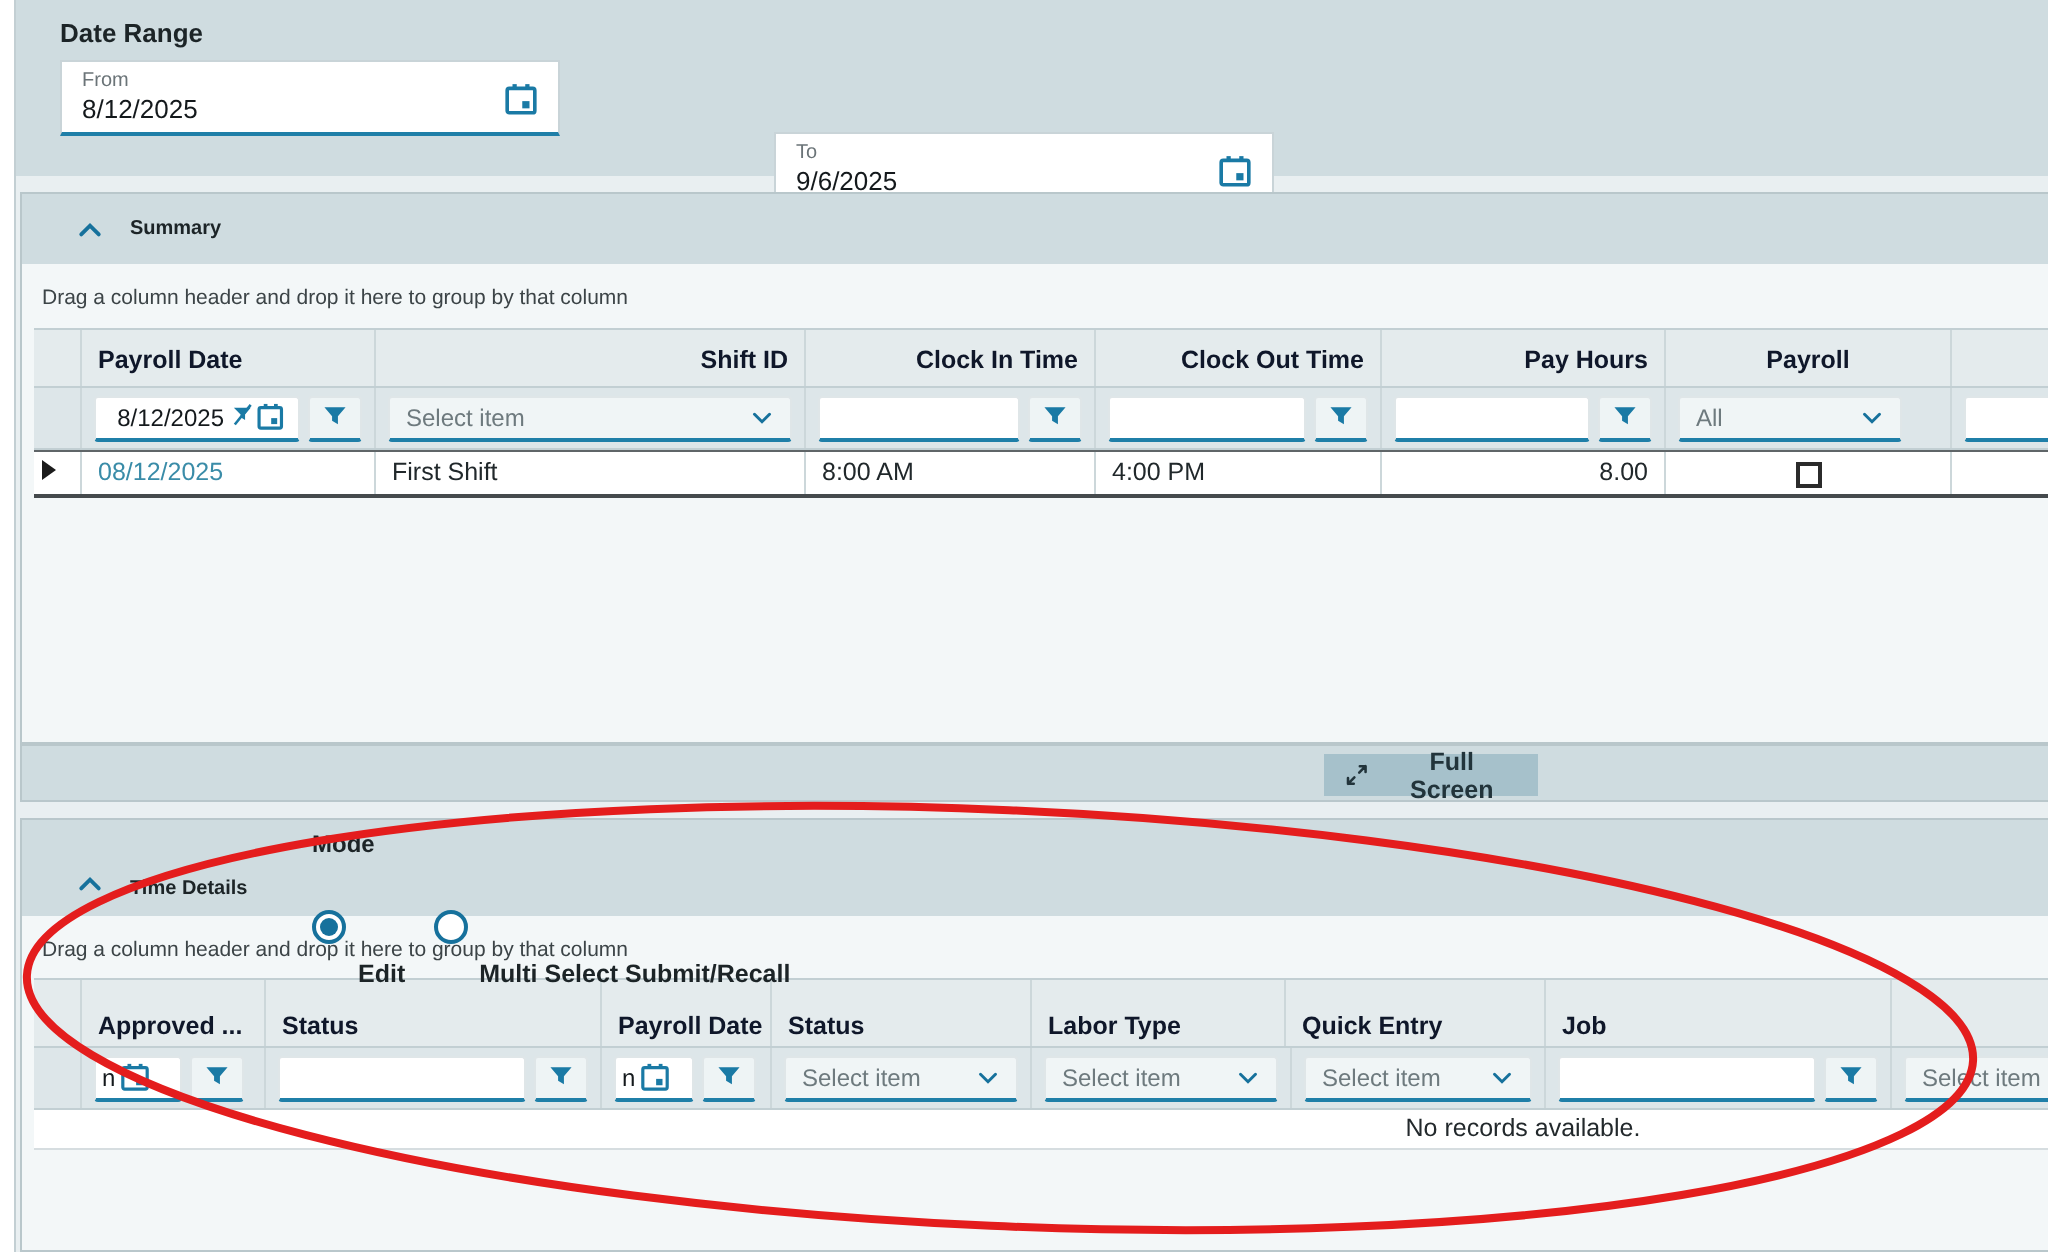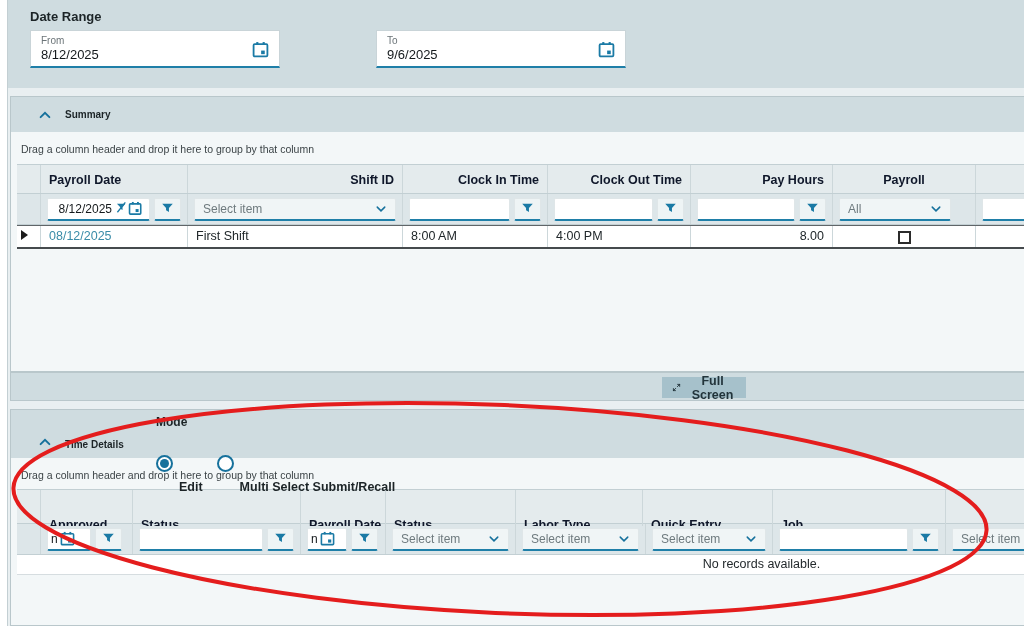--- a/index.html
+++ b/index.html
@@ -8,21 +8,21 @@
   .page { position:relative; width:1024px; height:626px; overflow:hidden; }
   .left-strip { position:absolute; left:0; top:0; width:8px; height:626px; background:#ffffff; border-right:1px solid #c3cfd3; z-index:3; }
 
   
   .topbar { position:absolute; left:8px; top:0; width:1016px; height:88px; background:#cfdce0; }
   .dr-label { position:absolute; left:22px; top:9px; font-size:13px; font-weight:bold; color:#1c2427; }
   .date-field { position:absolute; top:30px; width:250px; height:38px; background:#fff; border:1px solid #c9d4d8; border-bottom:2px solid #1f7fa8; padding:4px 10px; }
   .date-field .fl { display:block; font-size:10px; color:#6b7478; line-height:12px; }
   .date-field .fv { display:block; font-size:13px; color:#14191c; line-height:15px; }
   .date-field .cal { position:absolute; right:10px; top:10px; }
-  .df-from { left:22px; } .df-to { left:368px; }
+  .df-from { left:22px; } .df-to { left:379px;margin-top:36px; }
 
   
   .panel { position:absolute; left:10px; width:1014px; background:#f3f7f8; border:1px solid #b9c7cb; border-right:none; overflow:hidden; }
   .sec-head { background:#cfdce0; display:flex; align-items:center; }
   .sec-title { font-size:10px; font-weight:bold; color:#1c2427; }
   .chev-btn { width:16px; height:16px; margin:0 12px 0 26px; display:flex; align-items:center; justify-content:center; }
   .hint { font-size:10.5px; color:#3c4447; padding:11px 0 0 10px; }
 
   .grid { margin-left:6px; background:#fff; }
   .g-row { display:flex; }
@@ -51,27 +51,27 @@
   .s-c3{width:145px;flex:none;} .s-c4{width:143px;flex:none;} .s-c5{width:142px;flex:none;}
   .s-c6{width:143px;flex:none;} .s-c7{width:145px;flex:none;}
   #summary-grid { width:1104px; }
   #summary-grid .g-head { height:30px; } #summary-grid .g-filter { height:31px; } #summary-grid .g-data { height:24px; }
 
   
   .t-ind{width:24px;flex:none;} .t-c1{width:92px;flex:none;} .t-c2{width:168px;flex:none;}
   .t-c3{width:85px;flex:none;} .t-c4{width:130px;flex:none;} .t-c5{width:130px;flex:none;}
   .t-c6{width:127px;flex:none;} .t-c7{width:173px;flex:none;} .t-c8{width:560px;flex:none;}
   #td-grid { width:1489px; }
-  #td-grid .g-head { height:35px; } #td-grid .g-head .hc { padding-top:28px; }
+  #td-grid .g-head { height:35px; } #td-grid .g-head .hc { padding-top:16px; }
   #td-grid .g-filter { height:31px; }
   .empty-row { width:1489px; background:#fff; border-bottom:1px solid #d6dde0; height:20px; text-align:center; font-size:12.5px; color:#23292c; line-height:19px; }
 
   
   .fs-bar { position:absolute; left:10px; top:372px; width:1014px; height:29px; background:#cfdce0; border:1px solid #b9c7cb; border-right:none; }
-  .fs-btn { position:absolute; left:651px; top:4px; width:84px; height:21px; background:#a6c1cb; border:none; display:flex; align-items:center; gap:8px; padding:0 10px; font-size:12.5px; font-weight:bold; color:#22343b; font-family:"Liberation Sans",sans-serif; }
+  .fs-btn { position:absolute; left:651px; top:4px; width:107px; height:21px; background:#a6c1cb; border:none; display:flex; align-items:center; gap:8px; padding:0 10px; font-size:12.5px; font-weight:bold; color:#22343b; font-family:"Liberation Sans",sans-serif; }
 
   
   .mode-block { position:absolute; left:145px; top:5px; }
   .mode-label { font-size:12px; font-weight:bold; color:#1c2427; margin-bottom:3px; }
   .radio-row { display:flex; align-items:center; gap:14px; }
   .radio-opt { display:flex; align-items:center; gap:6px; }
   .radio { width:17px; height:17px; border-radius:50%; border:2px solid #16719c; background:#fff; display:flex; align-items:center; justify-content:center; flex:none; }
   .radio.sel-on::after { content:""; width:9px; height:9px; border-radius:50%; background:#16719c; }
   .radio-lab { font-size:12.5px; font-weight:bold; color:#1c2427;margin-top:48px; }
 

